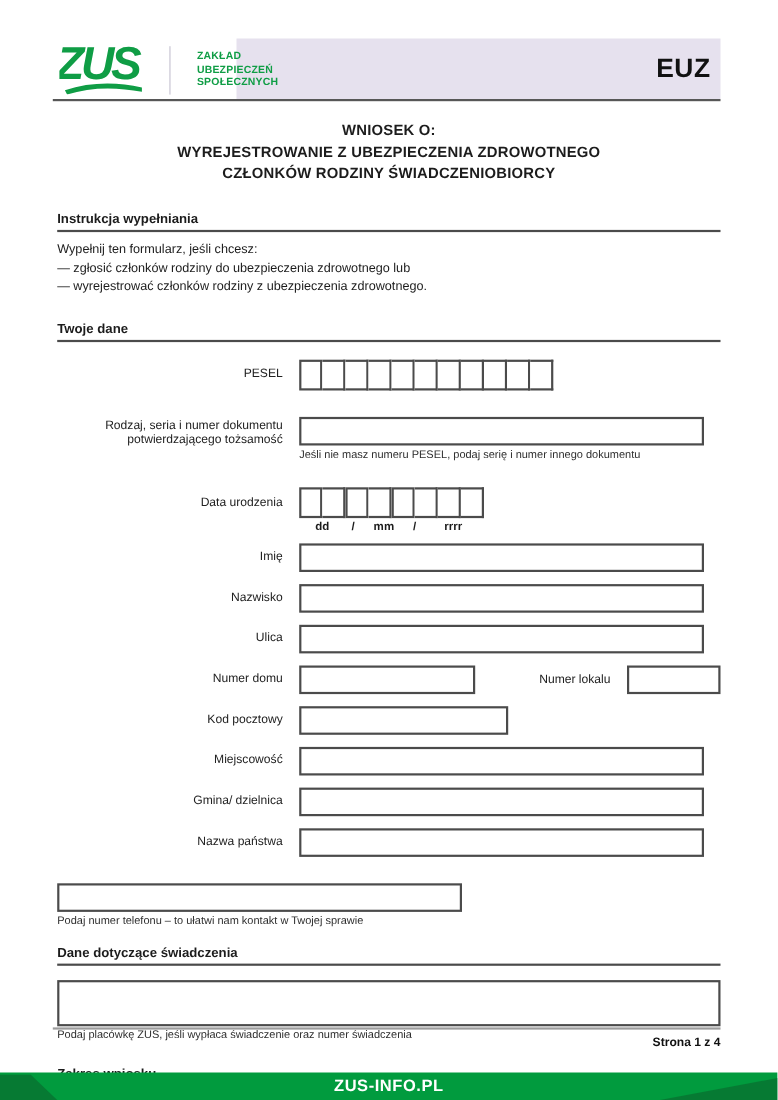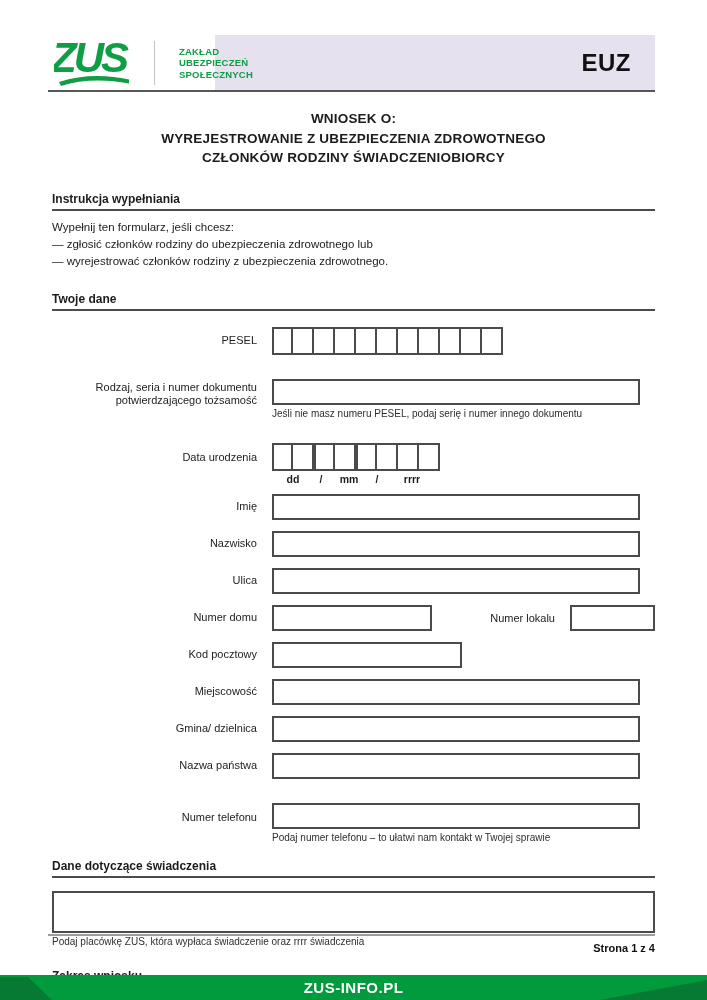--- a/index.html
+++ b/index.html
@@ -5,21 +5,21 @@
   html,body{margin:0;padding:0;background:#fff;}
   .page{
     position:relative;width:707px;height:1000px;background:#fff;overflow:hidden;
     font-family:"Liberation Sans",sans-serif;color:#1c1c1c;
   }
   .content{padding:0 52px;}
 
   
   .header{position:relative;height:92px;}
   .lav-bar{position:absolute;left:215px;top:35px;width:440px;height:55px;background:#e6e1ee;
-    display:flex;align-items:center;justify-content:flex-end;box-sizing:border-box;padding-right:24px;}
+    display:flex;align-items:center;justify-content:flex-end;box-sizing:border-box;padding-right:9px;}
   .euz-code{font-size:24px;font-weight:bold;color:#111;letter-spacing:.5px;}
   .logo-block{position:absolute;left:54px;top:36px;display:flex;align-items:center;gap:24px;}
   .org-lines{color:#0f9d45;font-weight:bold;font-size:9.5px;line-height:11.5px;letter-spacing:.2px;}
   .vline{width:1px;height:44px;background:#c3c0d0;}
   .header-rule{position:absolute;left:48px;right:52px;top:90px;height:2px;background:#575757;}
 
   
   .title-block{margin-top:17px;text-align:center;font-weight:bold;font-size:13.5px;line-height:19.5px;letter-spacing:.2px;}
 
   
@@ -200,34 +200,33 @@
           <div class="lbl">Gmina/ dzielnica</div>
           <div class="box wide"></div>
         </div>
 
         <div class="row">
           <div class="lbl">Nazwa państwa</div>
           <div class="box wide"></div>
         </div>
 
         <div class="row top" style="margin-bottom:0;">
-          <div class="lbl" style="padding-top:8px;">Numer telefonu</div>
           <div>
             <div class="box wide"></div>
             <div class="hint">Podaj numer telefonu – to ułatwi nam kontakt w Twojej sprawie</div>
           </div>
         </div>
 
       </div>
     </div>
 
     <div class="benefit">
       <div class="section-head">Dane dotyczące świadczenia</div>
       <div class="benefit-box"></div>
-      <div class="hint">Podaj placówkę ZUS, która wypłaca świadczenie oraz rrrr świadczenia</div>
+      <div class="hint">Podaj placówkę ZUS, jeśli wypłaca świadczenie oraz numer świadczenia</div>
     </div>
 
     <div class="scope">
       <div class="section-head">Zakres wniosku</div>
       <div class="scope-intro">Wnoszę o:</div>
       <div class="options">
         <div class="option first">
           <div class="checkbox"></div>
           <div class="opt-label">
             <div>zgłoszenie do ubezpieczenia zdrowotnego</div>

